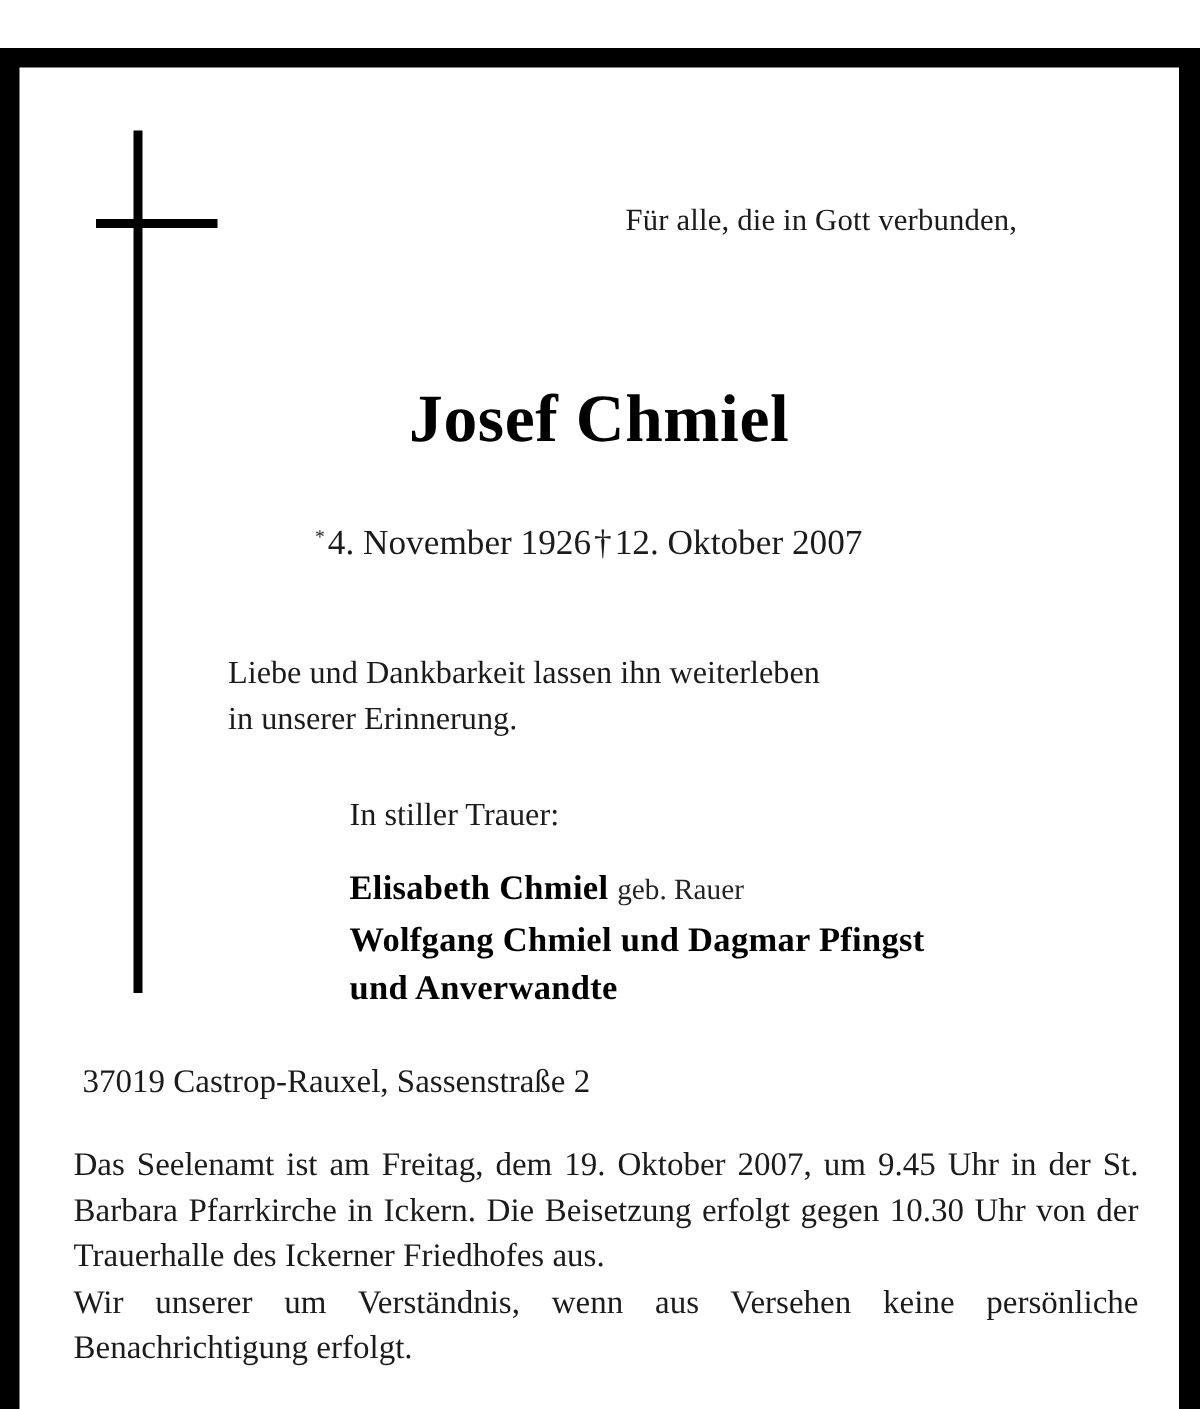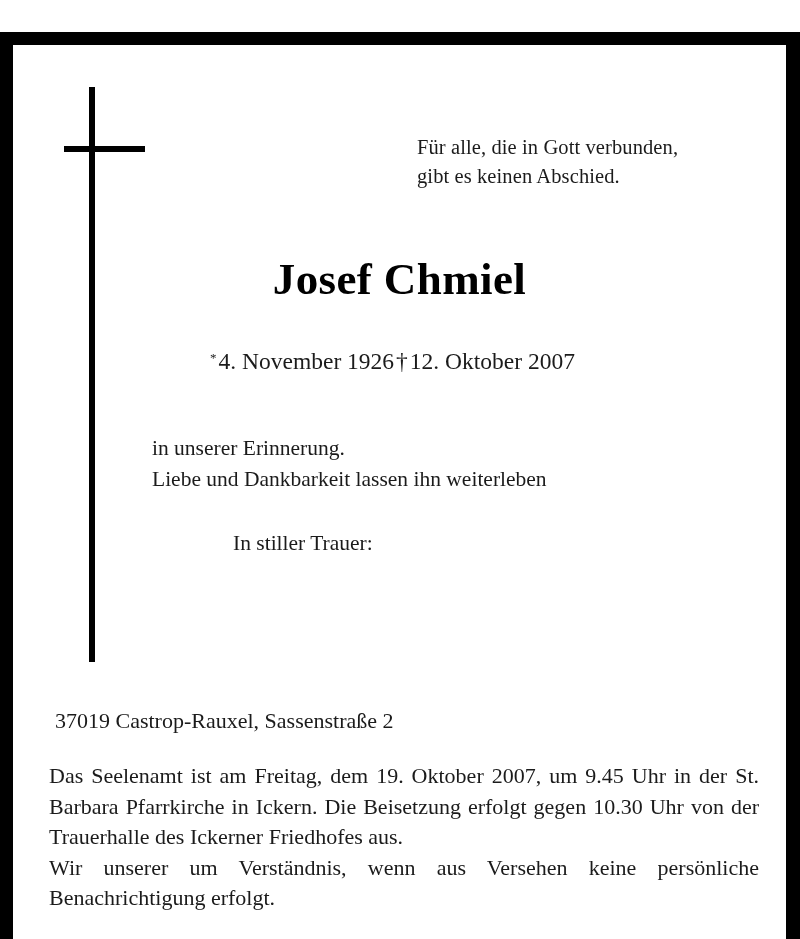--- a/index.html
+++ b/index.html
@@ -170,34 +170,38 @@
 <div class="notice">
   <div class="card">
 
     <div class="cross">
       <div class="cross-stem"></div>
       <div class="cross-bar"></div>
     </div>
 
     <div class="quote">
       <div>Für alle, die in Gott verbunden,</div>
-      <div>gibt es keinen Abschied.</div>
     </div>
 
     <div class="name">Josef Chmiel</div>
 
     <div class="dates"><span class="star">*</span><span>4. November 1926</span><span class="dagger">†</span><span>12. Oktober 2007</span></div>
 
     <div class="verse">
+      <div>Liebe und Dankbarkeit lassen ihn weiterleben</div>
       <div>in unserer Erinnerung.</div>
-      <div>Liebe und Dankbarkeit lassen ihn weiterleben</div>
     </div>
 
     <div class="mourn-label">In stiller Trauer:</div>
 
+    <div class="mourners">
+      <div><span>Elisabeth Chmiel</span> <span class="nee">geb. Rauer</span></div>
+      <div>Wolfgang Chmiel und Dagmar Pfingst</div>
+      <div>und Anverwandte</div>
+    </div>
 
     <div class="address">37019 Castrop-Rauxel, Sassenstraße 2</div>
 
     <div class="body-text">
       <p class="j">Das Seelenamt ist am Freitag, dem 19. Oktober 2007, um 9.45 Uhr in der St. Barbara Pfarrkirche in Ickern. Die Beisetzung erfolgt gegen 10.30 Uhr von der Trauerhalle des Ickerner Friedhofes aus.</p>
       <p class="j">Wir unserer um Verständnis, wenn aus Versehen keine persönliche Benachrichtigung erfolgt.</p>
     </div>
 
   </div>
 </div>

